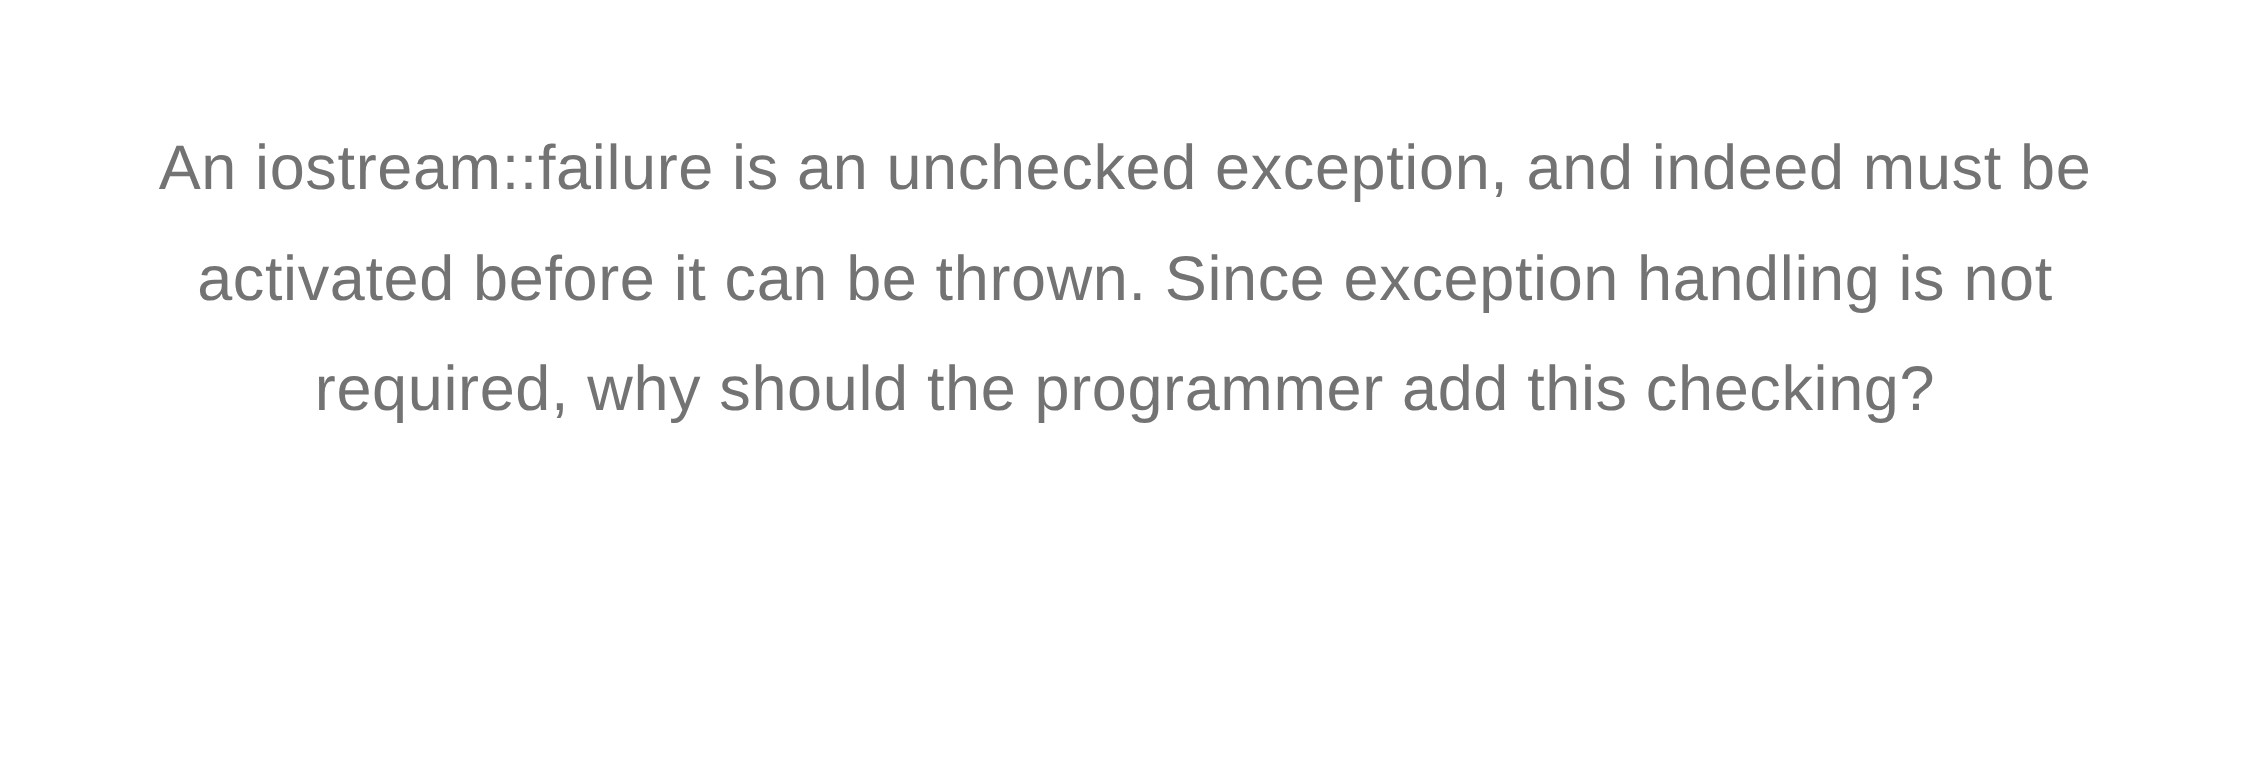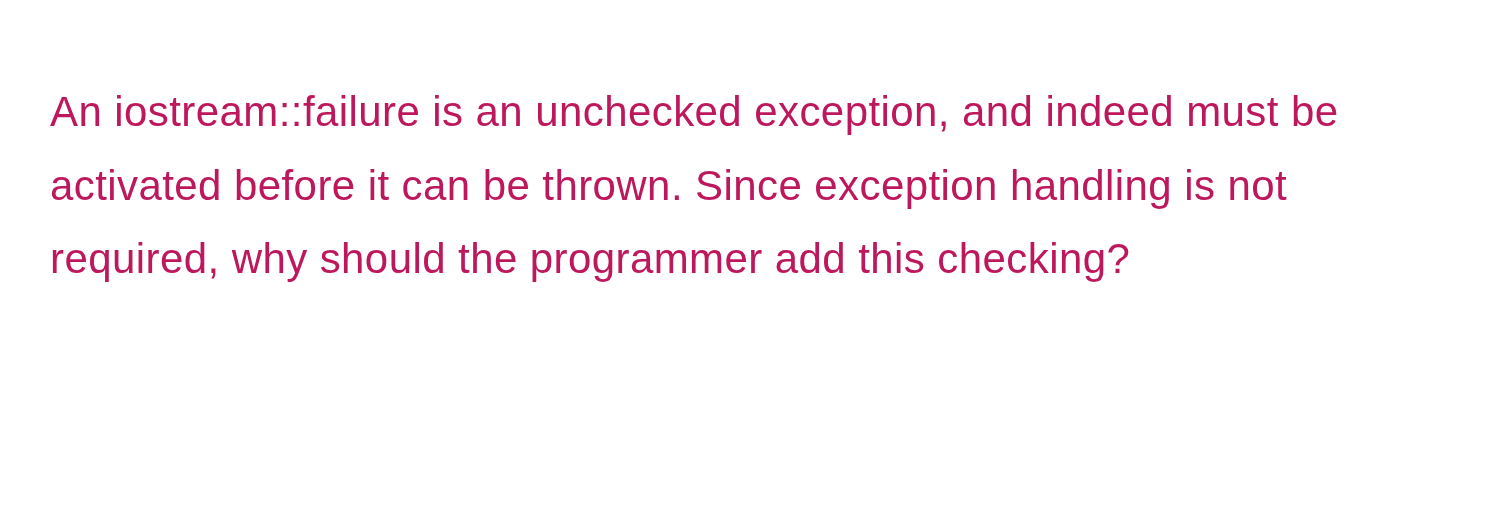--- a/index.html
+++ b/index.html
@@ -10,21 +10,22 @@
     body {
       width: 1500px;
       height: 512px;
       background: #ffffff;
       font-family: -apple-system, BlinkMacSystemFont, "Segoe UI", Helvetica, Arial, sans-serif;
       padding: 75px 50px 50px 50px;
     }
     .question-text {
       font-size: 42px;
       line-height: 1.75;
-      color: #be185d;
+      color: #737373;
       font-weight: 400;
       letter-spacing: 0.01em;
+      text-align: center;
     }
   </style>
 </head>
 <body>
 
 <div class="question-text">An iostream::failure is an unchecked exception, and indeed must be activated before it can be thrown. Since exception handling is not required, why should the programmer add this checking?</div>
 
 </body></html>

